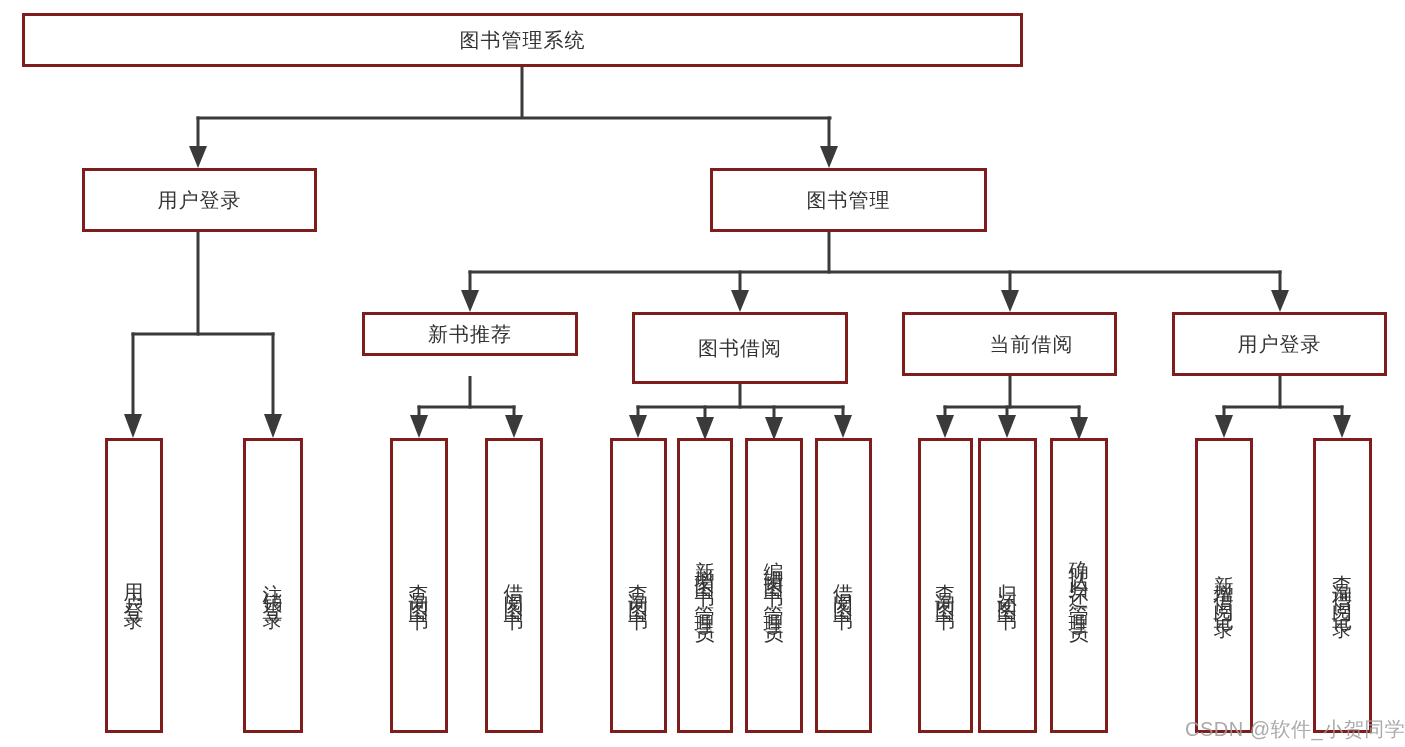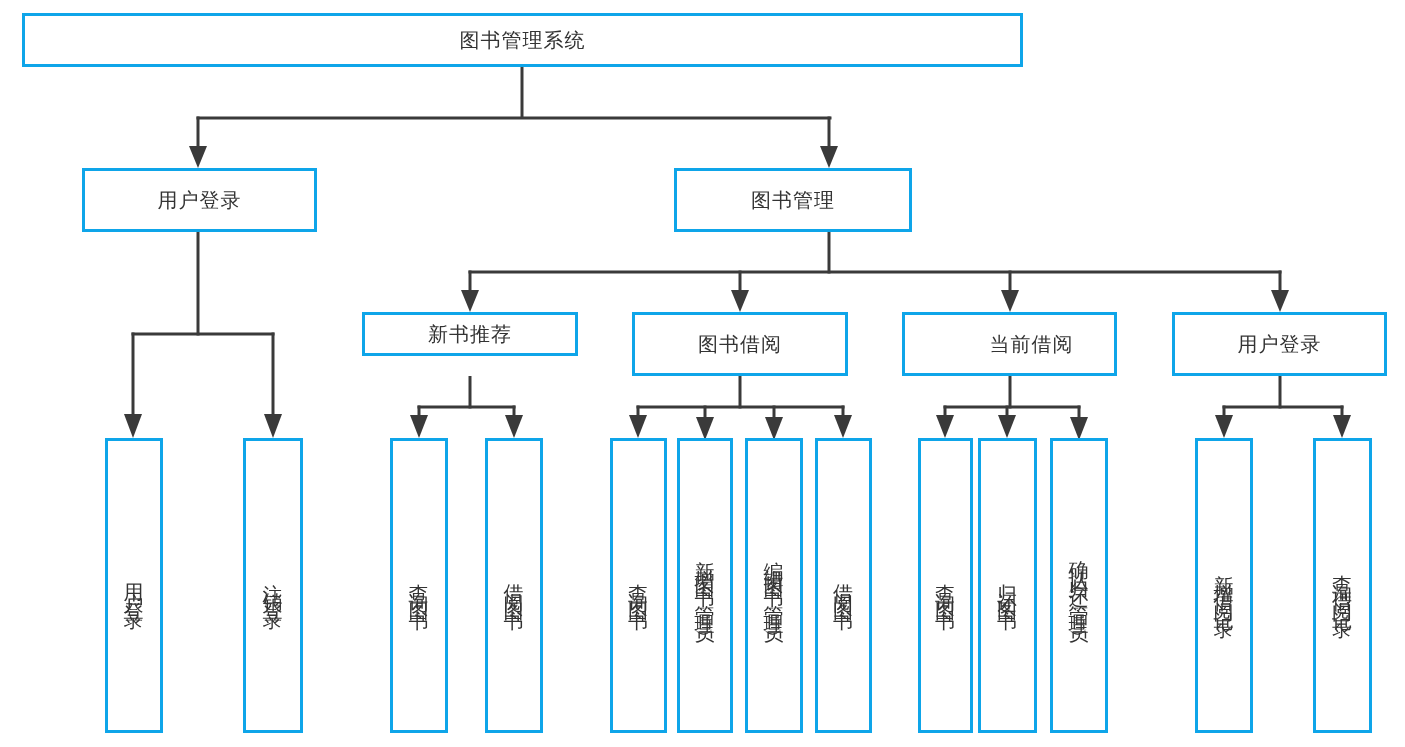--- a/index.html
+++ b/index.html
@@ -19,21 +19,21 @@
     position: absolute;
     left: 0;
     top: 0;
     width: 1405px;
     height: 747px;
     pointer-events: none;
   }
   .node {
     position: absolute;
     box-sizing: border-box;
-    border: 3px solid #0ea5e9;
+    border: 3px solid #7f1d1d;
     background: #ffffff;
     display: flex;
     align-items: center;
     justify-content: center;
     color: #333333;
     z-index: 2;
   }
   .h-label {
     font-size: 20px;
     letter-spacing: 1px;
@@ -43,23 +43,23 @@
     writing-mode: vertical-rl;
     text-orientation: mixed;
     font-size: 20px;
     letter-spacing: 9px;
     line-height: 1;
     white-space: nowrap;
   }
   
   #node-root { left: 22px;  top: 13px;  width: 1001px; height: 54px; }
   #node-l2a  { left: 82px;  top: 168px; width: 235px;  height: 64px; }
-  #node-l2b  { left: 674px; top: 168px; width: 238px;  height: 64px; }
+  #node-l2b  { left: 710px; top: 168px; width: 277px;  height: 64px; }
   #node-l3a  { left: 362px;  top: 312px; width: 216px; height: 44px; }
-  #node-l3b  { left: 632px;  top: 312px; width: 216px; height: 64px; }
+  #node-l3b  { left: 632px;  top: 312px; width: 216px; height: 72px; }
   #node-l3c  { left: 902px;  top: 312px; width: 215px; height: 64px; padding-left: 44px; }
   #node-l3d  { left: 1172px; top: 312px; width: 215px; height: 64px; }
   .leaf { top: 438px; height: 295px; }
   #node-lf1  { left: 105px;  width: 58px; }
   #node-lf2  { left: 243px;  width: 60px; }
   #node-lf3  { left: 390px;  width: 58px; }
   #node-lf4  { left: 485px;  width: 58px; }
   #node-lf5  { left: 610px;  width: 57px; }
   #node-lf6  { left: 677px;  width: 56px; }
   #node-lf7  { left: 745px;  width: 58px; }
@@ -204,14 +204,15 @@
   <div class="node leaf" id="node-lf11">
     <span class="v-label">确认归还（管理员）</span>
   </div>
   <div class="node leaf" id="node-lf12">
     <span class="v-label">新增借阅记录</span>
   </div>
   <div class="node leaf" id="node-lf13">
     <span class="v-label">查询借阅记录</span>
   </div>
 
+  <div class="watermark">CSDN @软件_小贺同学</div>
 
 </div>
 
 </body></html>

